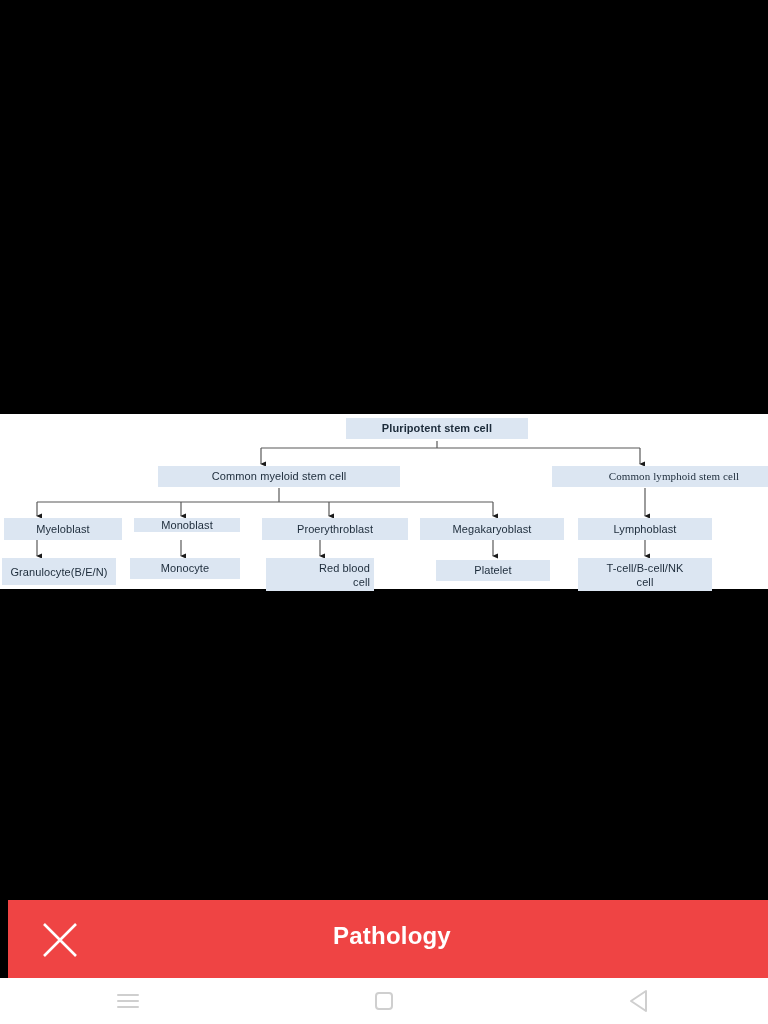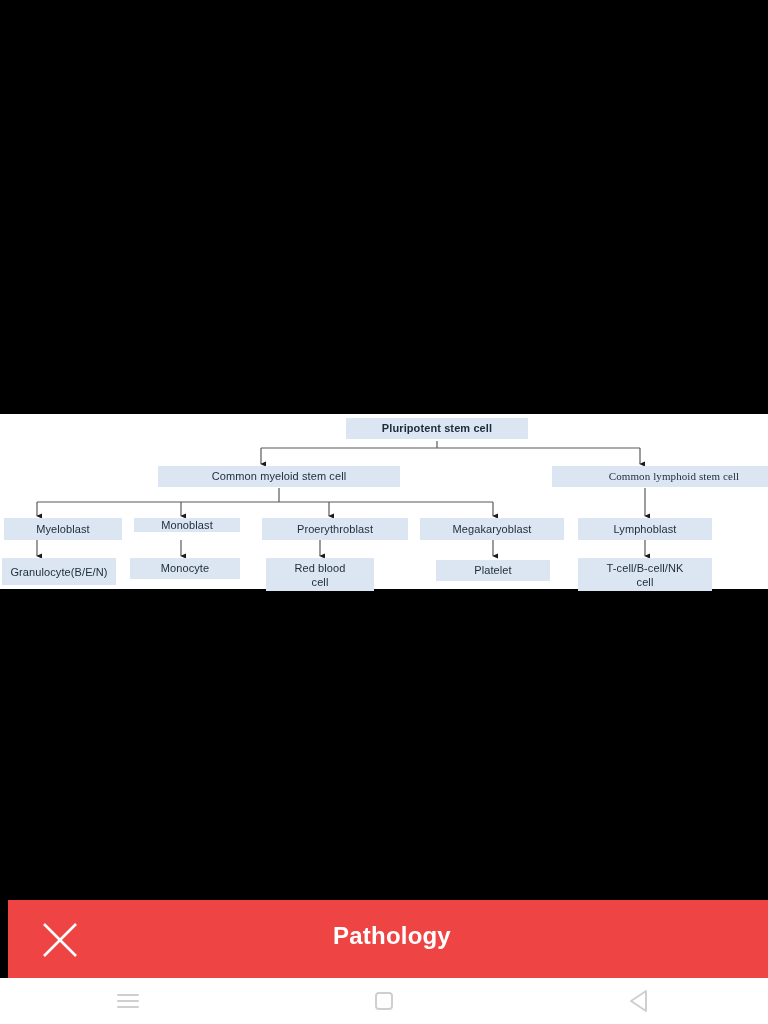--- a/index.html
+++ b/index.html
@@ -178,21 +178,21 @@
 
       <div class="node" style="left:578px; top:104px; width:134px; height:22px;">Lymphoblast</div>
 
       <div class="node two-line" style="left:2px; top:144px; width:114px; height:27px; flex-direction:row;">
         <span>Granulocyte</span>
         <span>(B/E/N)</span>
       </div>
 
       <div class="node" style="left:130px; top:144px; width:110px; height:21px;">Monocyte</div>
 
-      <div class="node two-line" style="left:266px; top:144px; width:108px; height:33px; flex-direction:column;">
+      <div class="node two-line" style="left:266px; top:144px; width:108px; height:33px; flex-direction:column;align-items:flex-end;">
         <span>Red blood</span>
         <span>cell</span>
       </div>
 
       <div class="node" style="left:436px; top:146px; width:114px; height:21px;">Platelet</div>
 
       <div class="node two-line" style="left:578px; top:144px; width:134px; height:33px; flex-direction:column;">
         <span>T-cell/B-cell/NK</span>
         <span>cell</span>
       </div>

